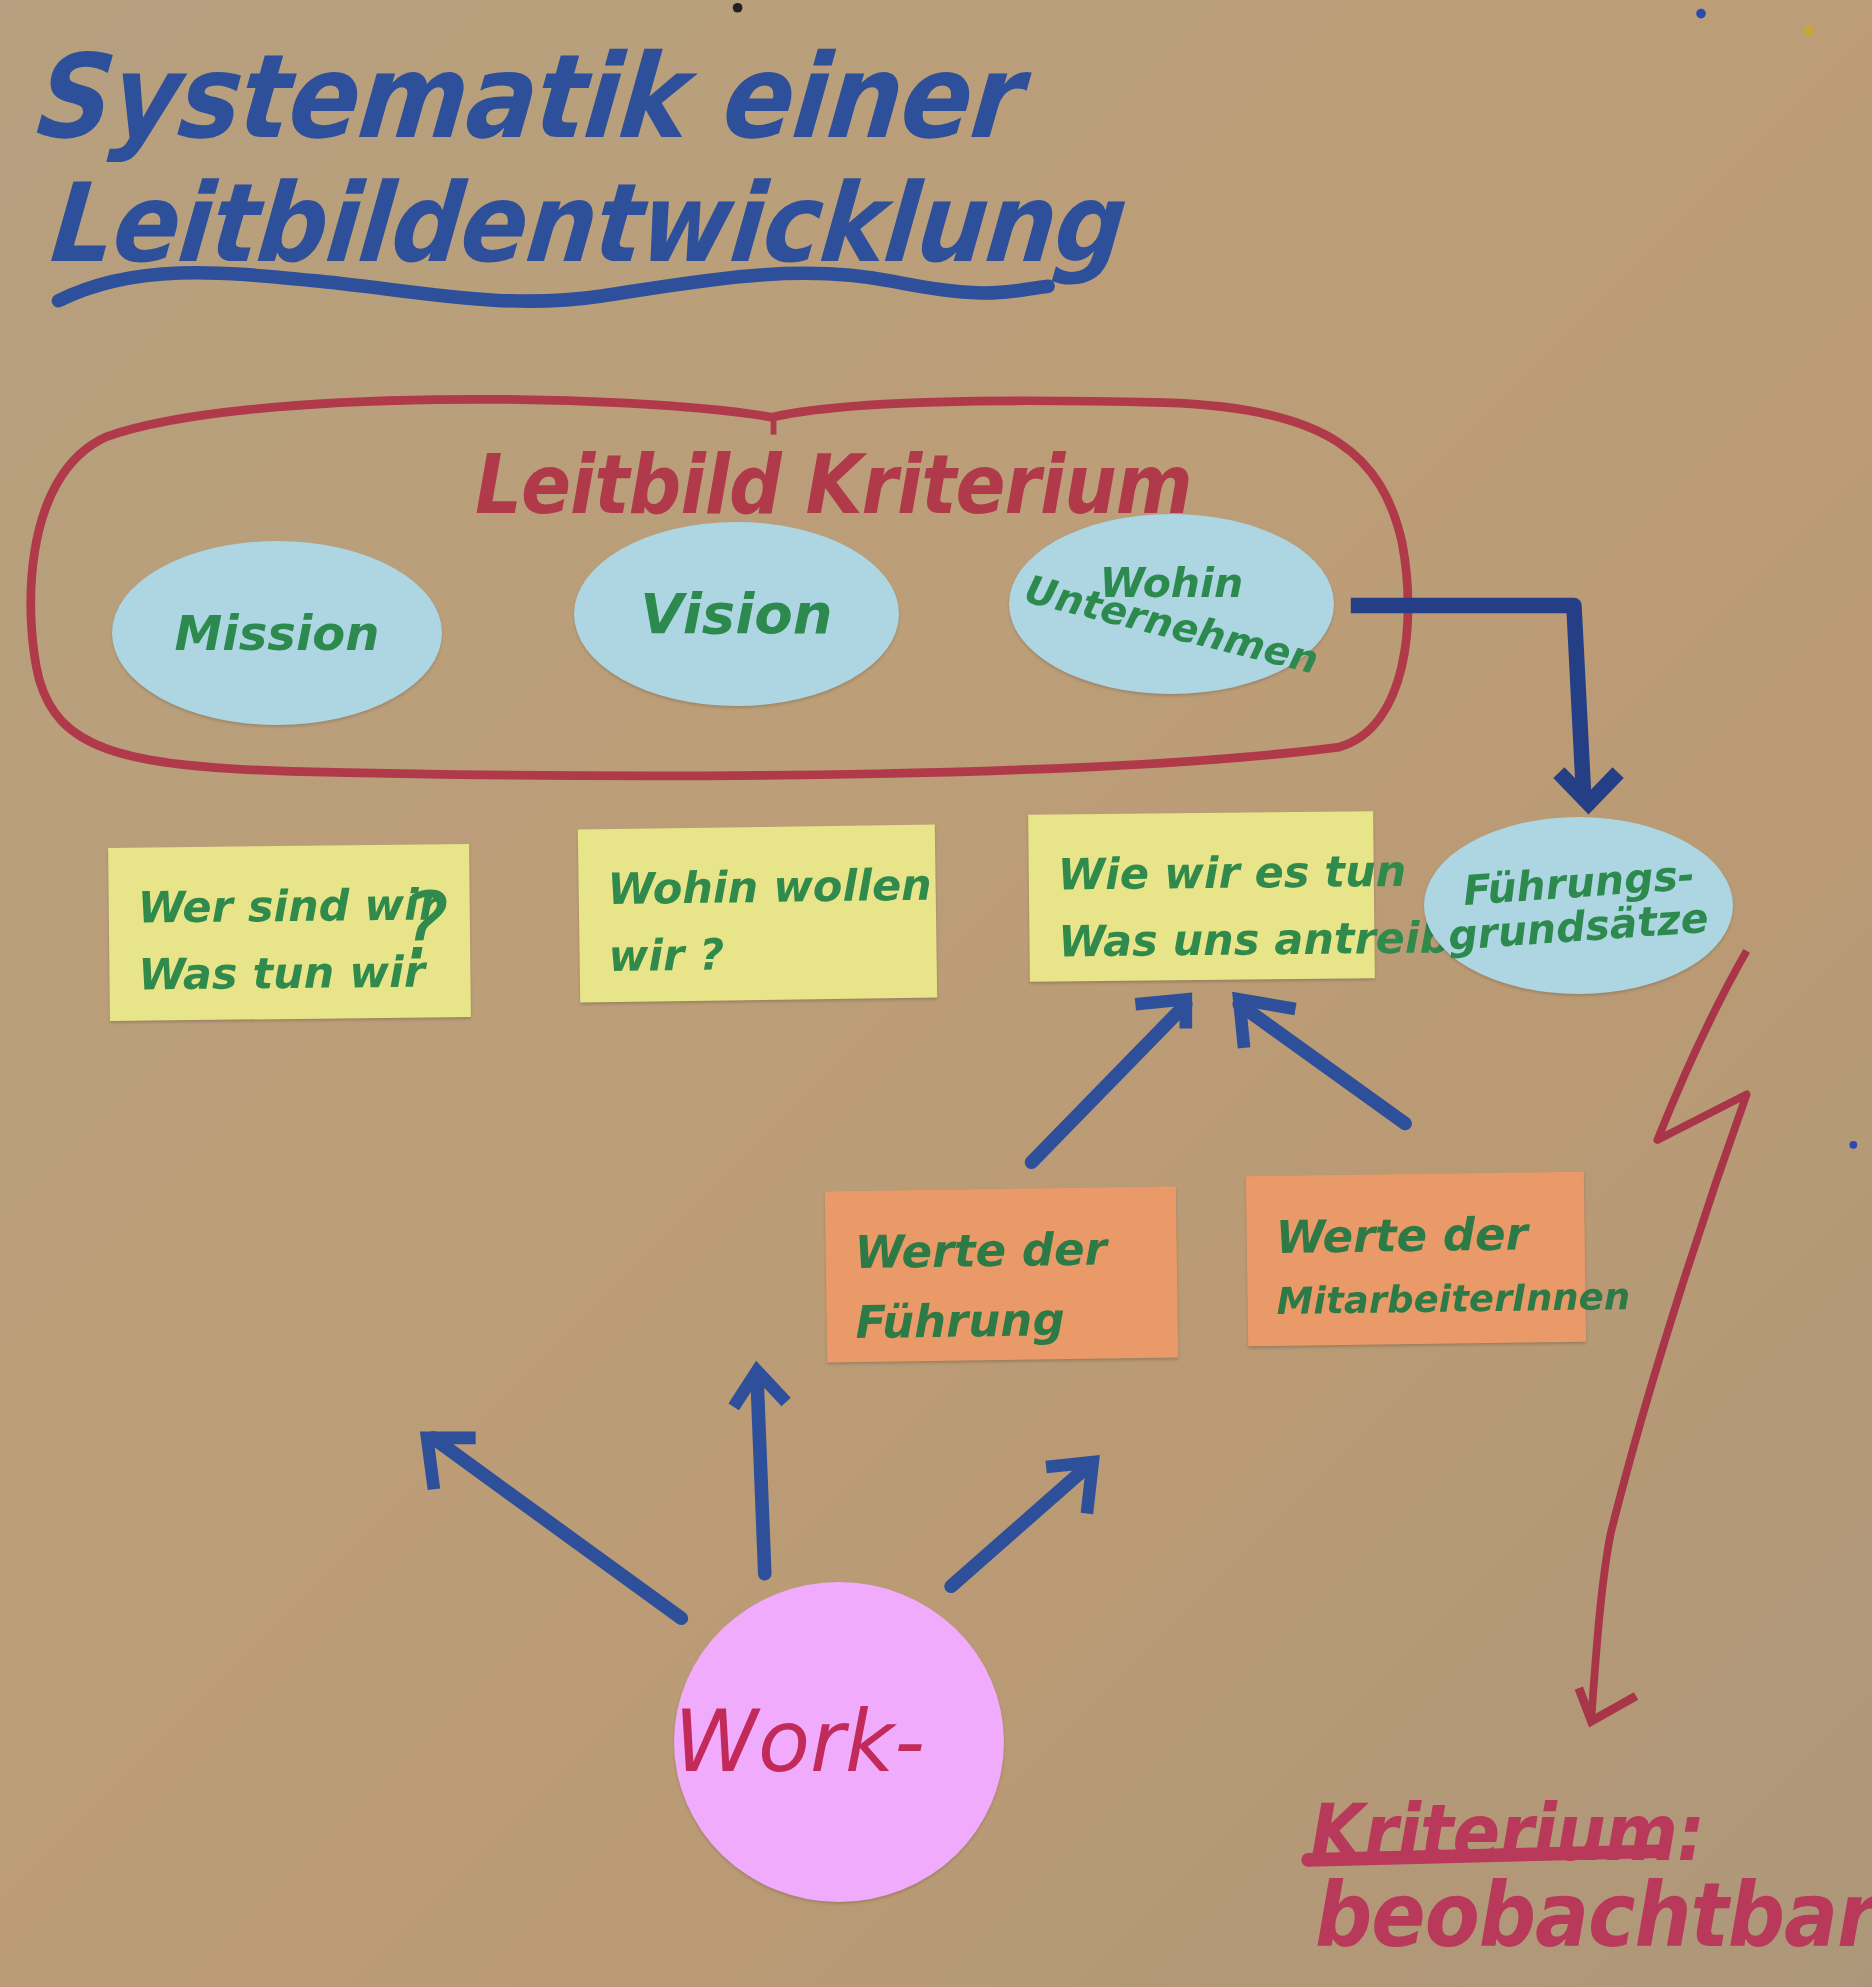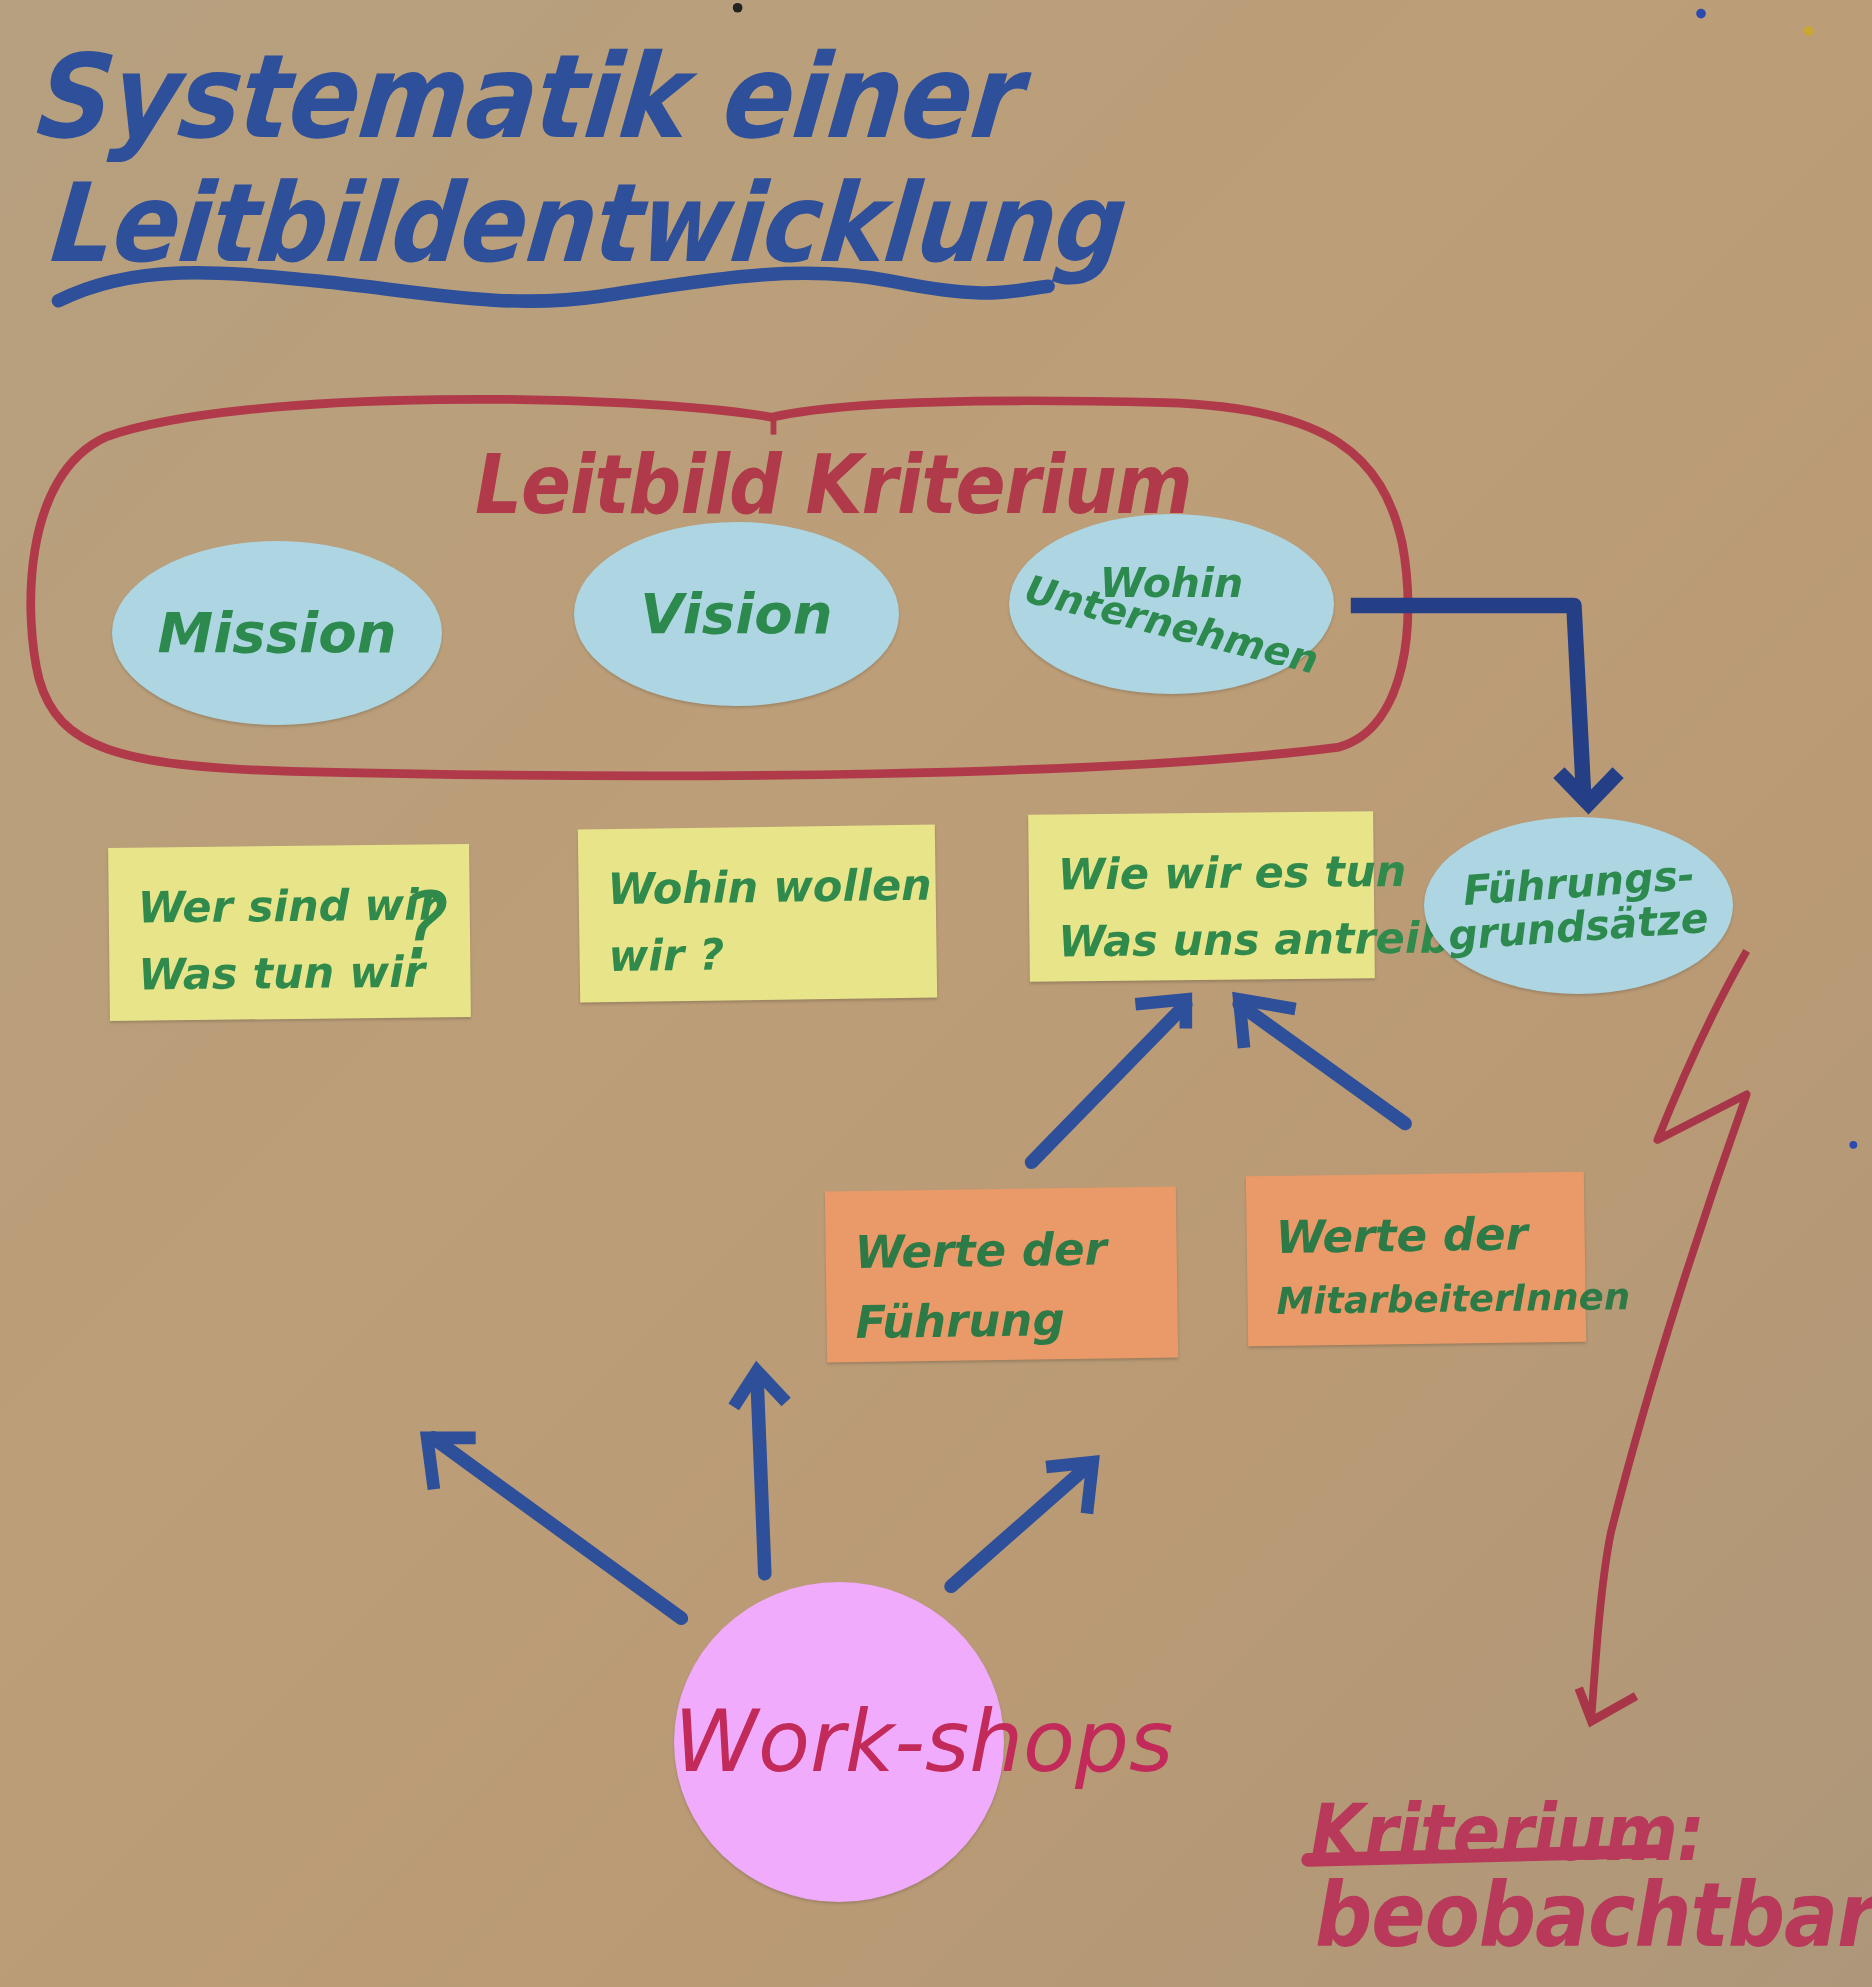--- a/index.html
+++ b/index.html
@@ -80,21 +80,21 @@
 
   <circle cx="760" cy="8" r="5" fill="#222"></circle>
   <circle cx="1753" cy="14" r="5" fill="#2a4ab0"></circle>
   <circle cx="1864" cy="32" r="5" fill="#c9a830"></circle>
   <circle cx="1910" cy="1180" r="4" fill="#2a4ab0"></circle>
 </svg>
 
 <div id="group-label" class="hand">Leitbild Kriterium</div>
 
 <div class="oval" style="left:112px; top:541px; width:330px; height:184px;">
-  <span class="t" style="font-size:56px;">Mission</span>
+  <span class="t" style="font-size:48px;">Mission</span>
 </div>
 <div class="oval" style="left:574px; top:522px; width:325px; height:184px;">
   <span class="t" style="font-size:56px;">Vision</span>
 </div>
 <div class="oval" style="left:1009px; top:514px; width:325px; height:180px;">
   <span class="t" style="font-size:41px;">Wohin</span>
   <span class="t" style="font-size:39px; transform: rotate(14deg);">Unternehmen</span>
 </div>
 
 <div class="sticky yellow" style="left:109px; top:846px; width:361px; height:173px; transform:rotate(-0.6deg);">
@@ -120,18 +120,17 @@
   <div class="l">Werte der</div>
   <div class="l">Führung</div>
 </div>
 <div class="sticky orange" style="left:1247px; top:1174px; width:338px; height:170px; transform:rotate(-0.8deg);">
   <div class="l">Werte der</div>
   <div class="l" style="font-size:37px;">MitarbeiterInnen</div>
 </div>
 
 <div id="workshops">
   <span class="w">Work-</span>
-  <span class="w">shops</span>
 </div>
 
 <div id="kriterium" class="hand">Kriterium:</div>
 <div id="beobachtbar" class="hand">beobachtbar</div>
 
 
 </body></html>

